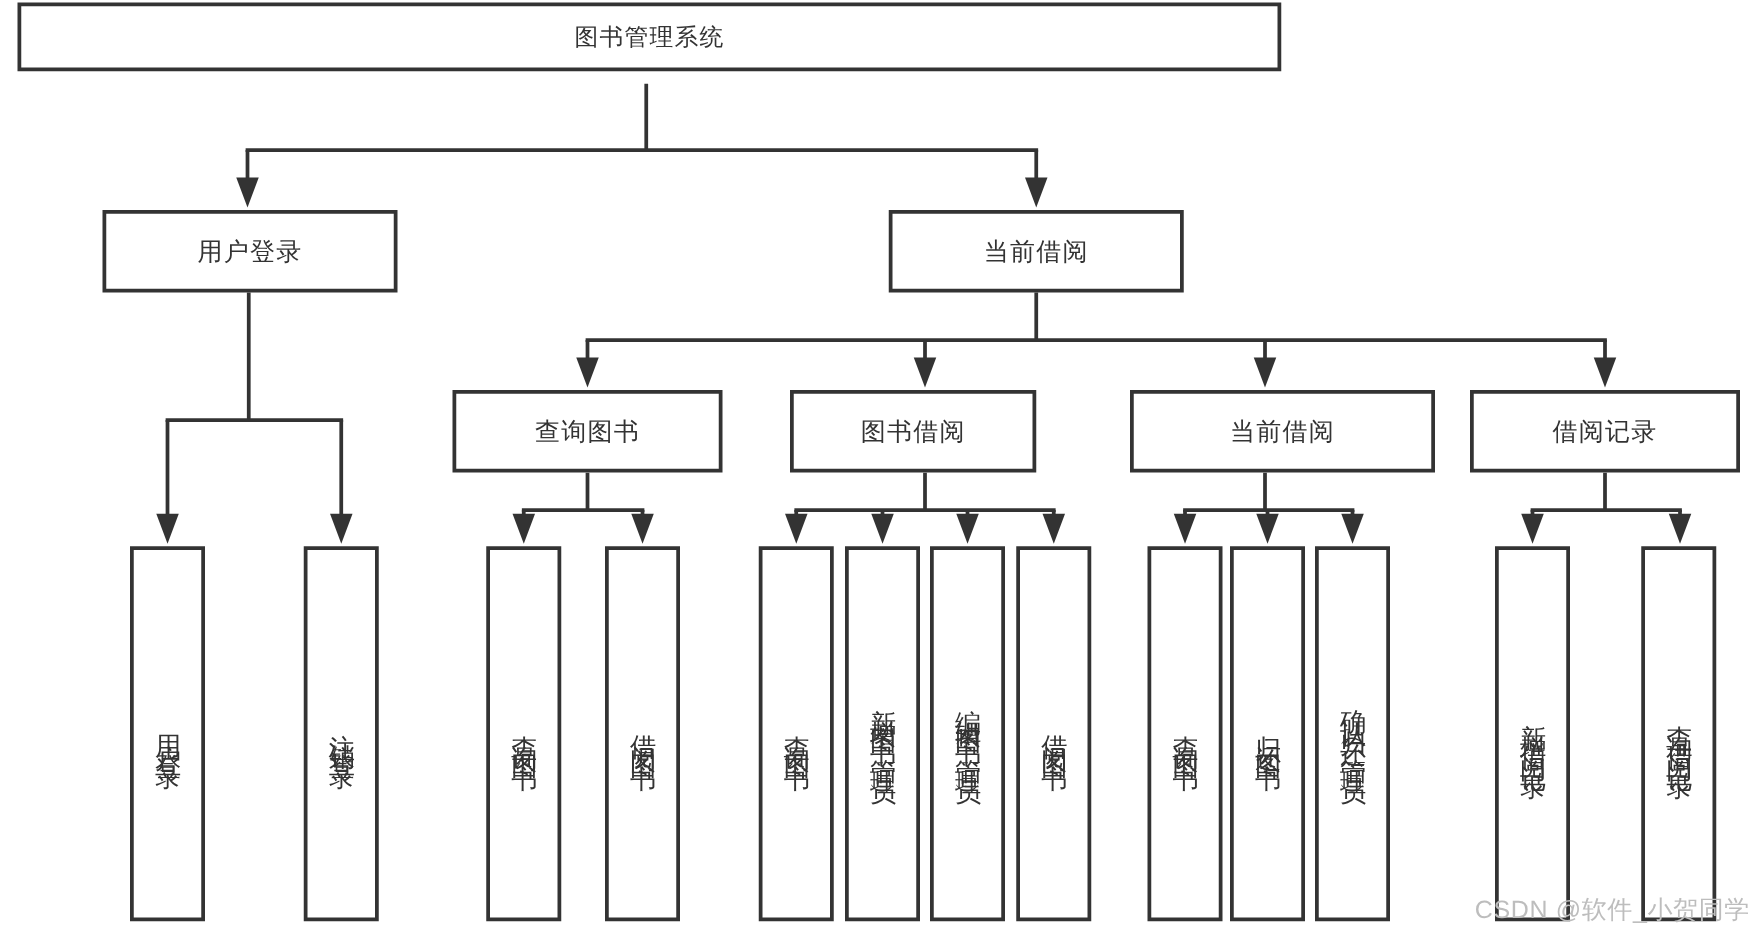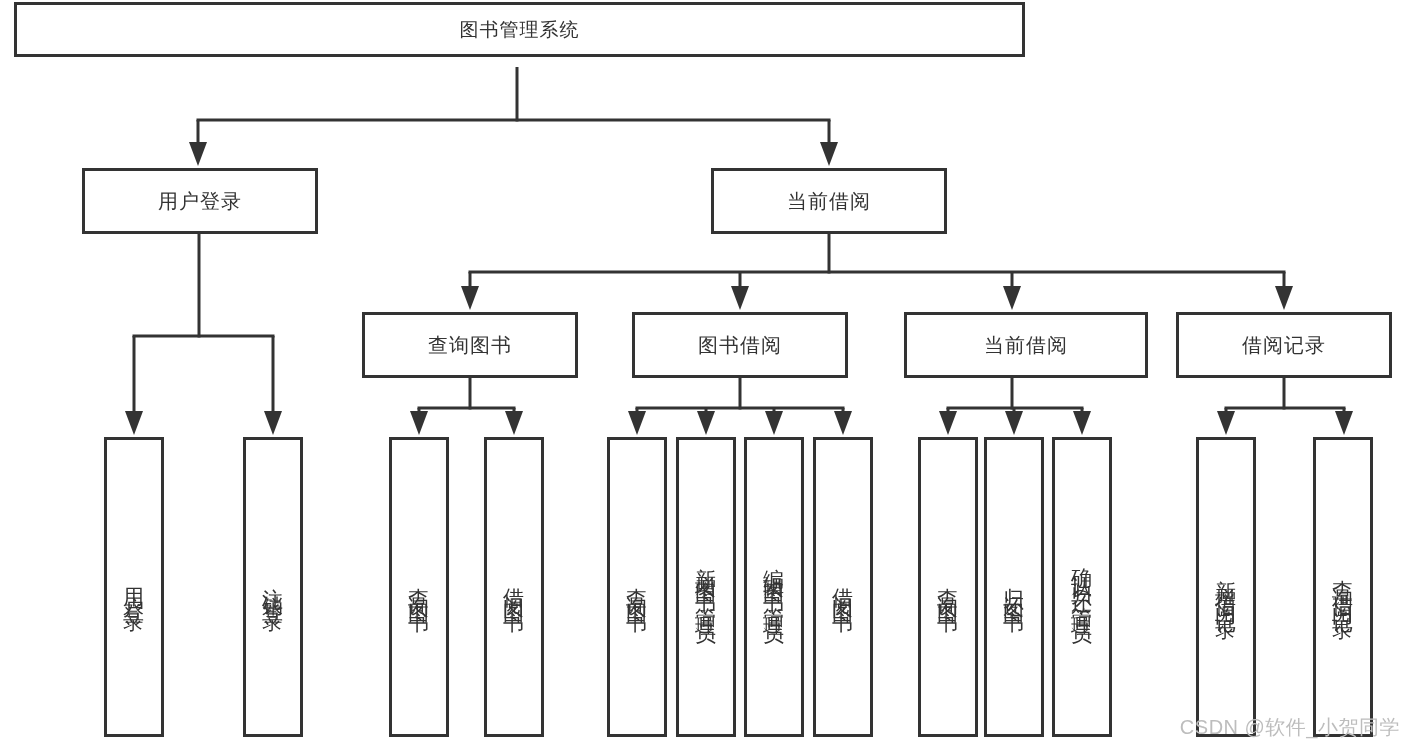--- a/index.html
+++ b/index.html
@@ -122,21 +122,21 @@
   <div class="node" style="left:82px;top:168px;width:236px;height:66px">
     <span class="h-label">用户登录</span>
   </div>
   <div class="node" style="left:711px;top:168px;width:236px;height:66px">
     <span class="h-label">当前借阅</span>
   </div>
 
   <div class="node" style="left:362px;top:312px;width:216px;height:66px">
     <span class="h-label">查询图书</span>
   </div>
-  <div class="node" style="left:632px;top:312px;width:216px;height:66px">
+  <div class="node" style="left:632px;top:312px;width:197px;height:66px">
     <span class="h-label">图书借阅</span>
   </div>
   <div class="node" style="left:904px;top:312px;width:244px;height:66px">
     <span class="h-label">当前借阅</span>
   </div>
   <div class="node" style="left:1176px;top:312px;width:216px;height:66px">
     <span class="h-label">借阅记录</span>
   </div>
 
   <div class="node leaf" style="left:104px;top:437px;width:60px;height:300px">

